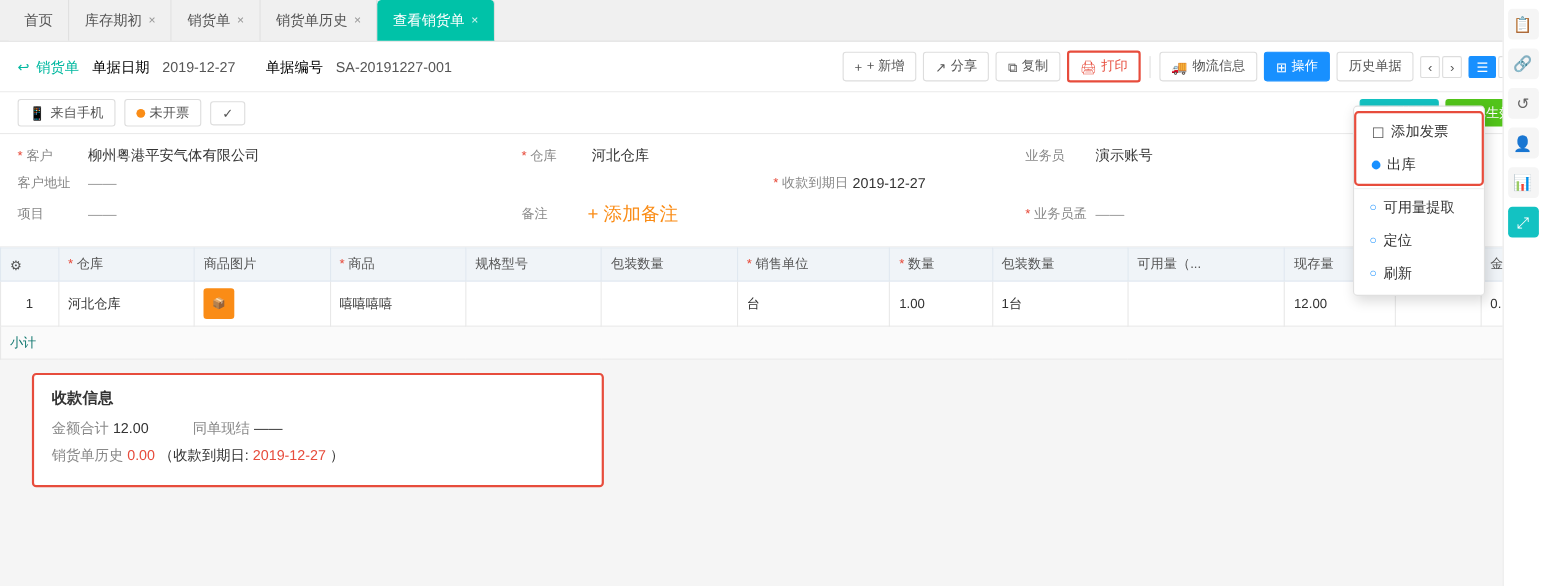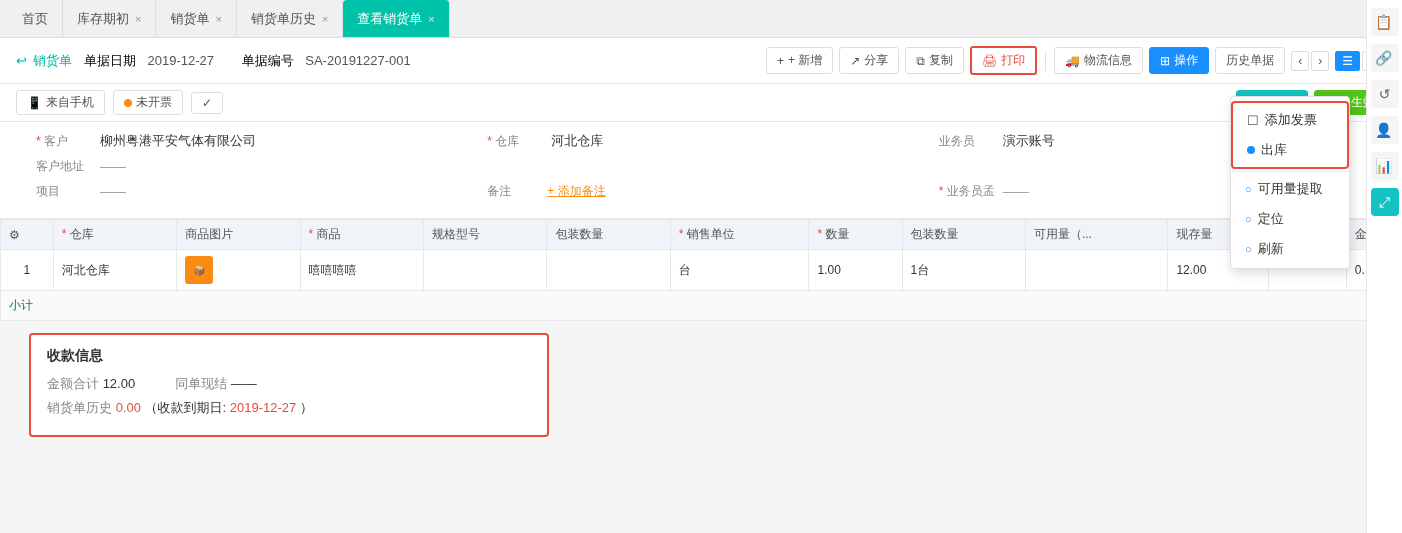--- a/index.html
+++ b/index.html
@@ -51,27 +51,27 @@
       cursor: pointer; font-size: 12px; color: #555;
     }
     .btn-green { background: #52c41a; color: #fff; border-color: #52c41a; }
     .btn-teal { background: #13c2c2; color: #fff; border-color: #13c2c2; }
     .dot { width: 8px; height: 8px; border-radius: 50%; display: inline-block; }
     .dot-orange { background: #fa8c16; }
     .status-badges { display: flex; gap: 6px; margin-left: auto; }
 
     
     .form-section { background: #fff; padding: 10px 16px; border-bottom: 1px solid #e8e8e8; }
-    .form-row { display: flex; align-items: center; margin-bottom: 8px; gap: 4px; margin-left: 20px; }
+    .form-row { display: flex; align-items: center; margin-bottom: 8px; gap: 4px; }
     .form-field { display: flex; align-items: center; flex: 1; min-width: 0; }
     .field-label { color: #888; font-size: 12px; white-space: nowrap; min-width: 60px; }
     .field-label.required::before { content: "* "; color: #e74c3c; }
     .field-value { color: #333; font-size: 13px; padding-left: 4px; }
     .field-dashes { color: #999; }
-    .add-note { color: #fa8c16; cursor: pointer; font-size: 12px; text-decoration: underline; }
+    .add-note { color: #fa8c16; cursor: pointer; font-size: 17px; }
     .add-note::before { content: "+ "; }
 
     
     .table-section { background: #fff; }
     .data-table { width: 100%; border-collapse: collapse; font-size: 12px; }
     .data-table th {
       background: #f0f4f8; border: 1px solid #e0e8f0; padding: 6px 8px;
       text-align: left; font-weight: 500; color: #555; white-space: nowrap;
     }
     .data-table th.required::before { content: "* "; color: #e74c3c; }
@@ -250,20 +250,24 @@
       </div>
       <div class="form-field">
         <span class="field-label">业务员</span>
         <span class="field-value">演示账号</span>
       </div>
     </div>
     <div class="form-row">
       <div class="form-field">
         <span class="field-label">客户地址</span>
         <span class="field-value field-dashes">——</span>
+      </div>
+      <div class="form-field">
+        <span class="field-label required">收款到期日</span>
+        <span class="field-value">2019-12-27</span>
       </div>
     </div>
     <div class="form-row">
       <div class="form-field">
         <span class="field-label">项目</span>
         <span class="field-value field-dashes">——</span>
       </div>
       <div class="form-field">
         <span class="field-label">备注</span>
         <span class="add-note">添加备注</span>

